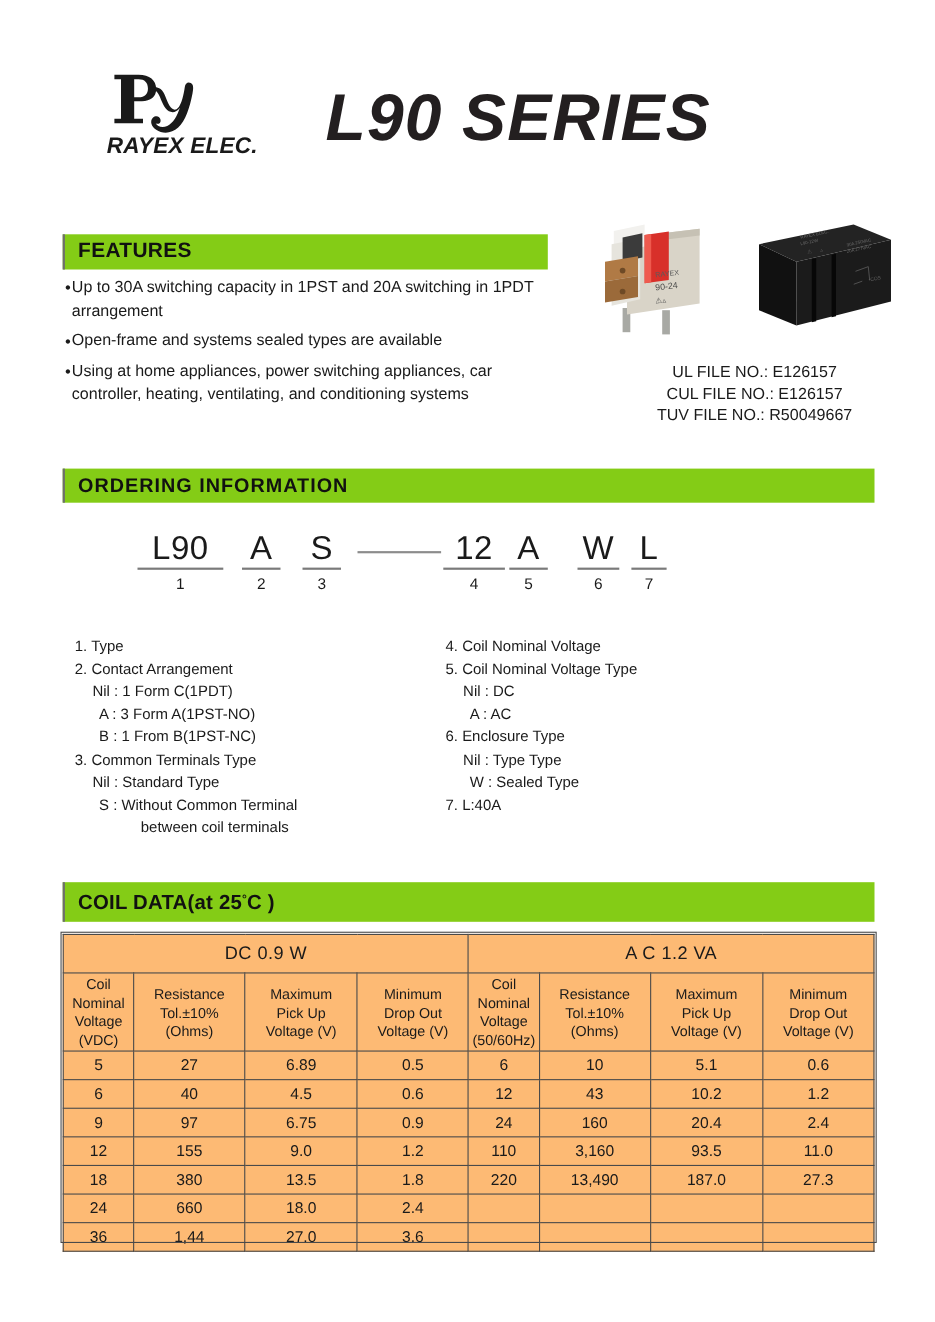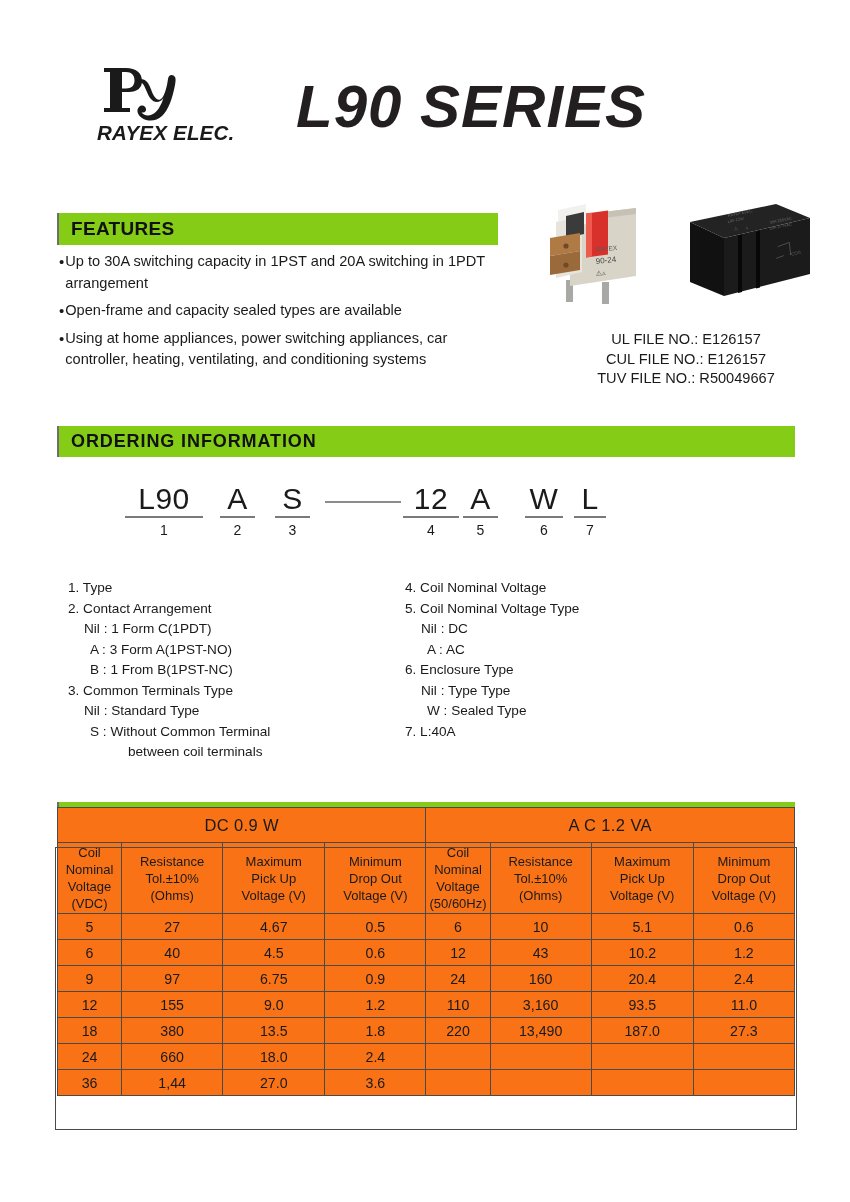--- a/index.html
+++ b/index.html
@@ -188,25 +188,25 @@
   #legend-left { left: 68px; top: 578px; width: 310px; }
   #legend-right { left: 405px; top: 578px; width: 320px; }
   .legend-line { white-space: nowrap; }
   .legend-line.ind1 { padding-left: 16px; }
   .legend-line.ind2 { padding-left: 22px; }
   .legend-line.ind3 { padding-left: 60px; }
 
   
   #coil-table {
     position: absolute;
-    left: 57px; top: 807px;
+    left: 57px; top: 849px;
     width: 738px;
     border-collapse: collapse;
     table-layout: fixed;
-    background: #f97316;
+    background: #fdba74;
   }
   #coil-table td, #coil-table th {
     border: 1px solid #4a4a4a;
     text-align: center;
     vertical-align: middle;
     font-weight: normal;
     color: #1a1a1a;
     padding: 0;
   }
   #coil-table .grp-head {
@@ -266,21 +266,21 @@
   <span class="bar-label">FEATURES</span>
 </div>
 
 <div id="features-list">
   <div class="feature-item">
     <span class="feature-bullet">•</span>
     <span class="feature-text">Up to 30A switching capacity in 1PST and 20A switching in 1PDT arrangement</span>
   </div>
   <div class="feature-item">
     <span class="feature-bullet">•</span>
-    <span class="feature-text">Open-frame and capacity sealed types are available</span>
+    <span class="feature-text">Open-frame and systems sealed types are available</span>
   </div>
   <div class="feature-item">
     <span class="feature-bullet">•</span>
     <span class="feature-text">Using at home appliances, power switching appliances, car controller, heating, ventilating, and conditioning systems</span>
   </div>
 </div>
 
 <div id="product-photos">
 
   <svg id="photo-open" viewBox="0 0 112 112">
@@ -440,21 +440,21 @@
       <th class="col-head">Coil Nominal<br>Voltage<br>(50/60Hz)</th>
       <th class="col-head">Resistance<br>Tol.±10%<br>(Ohms)</th>
       <th class="col-head">Maximum<br>Pick Up<br>Voltage (V)</th>
       <th class="col-head">Minimum<br>Drop Out<br>Voltage (V)</th>
     </tr>
   </thead>
   <tbody id="coil-table-body">
       <tr>
         <td class="data-cell">5</td>
         <td class="data-cell">27</td>
-        <td class="data-cell">4.67</td>
+        <td class="data-cell">6.89</td>
         <td class="data-cell">0.5</td>
         <td class="data-cell">6</td>
         <td class="data-cell">10</td>
         <td class="data-cell">5.1</td>
         <td class="data-cell">0.6</td>
       </tr>
       <tr>
         <td class="data-cell">6</td>
         <td class="data-cell">40</td>
         <td class="data-cell">4.5</td>

